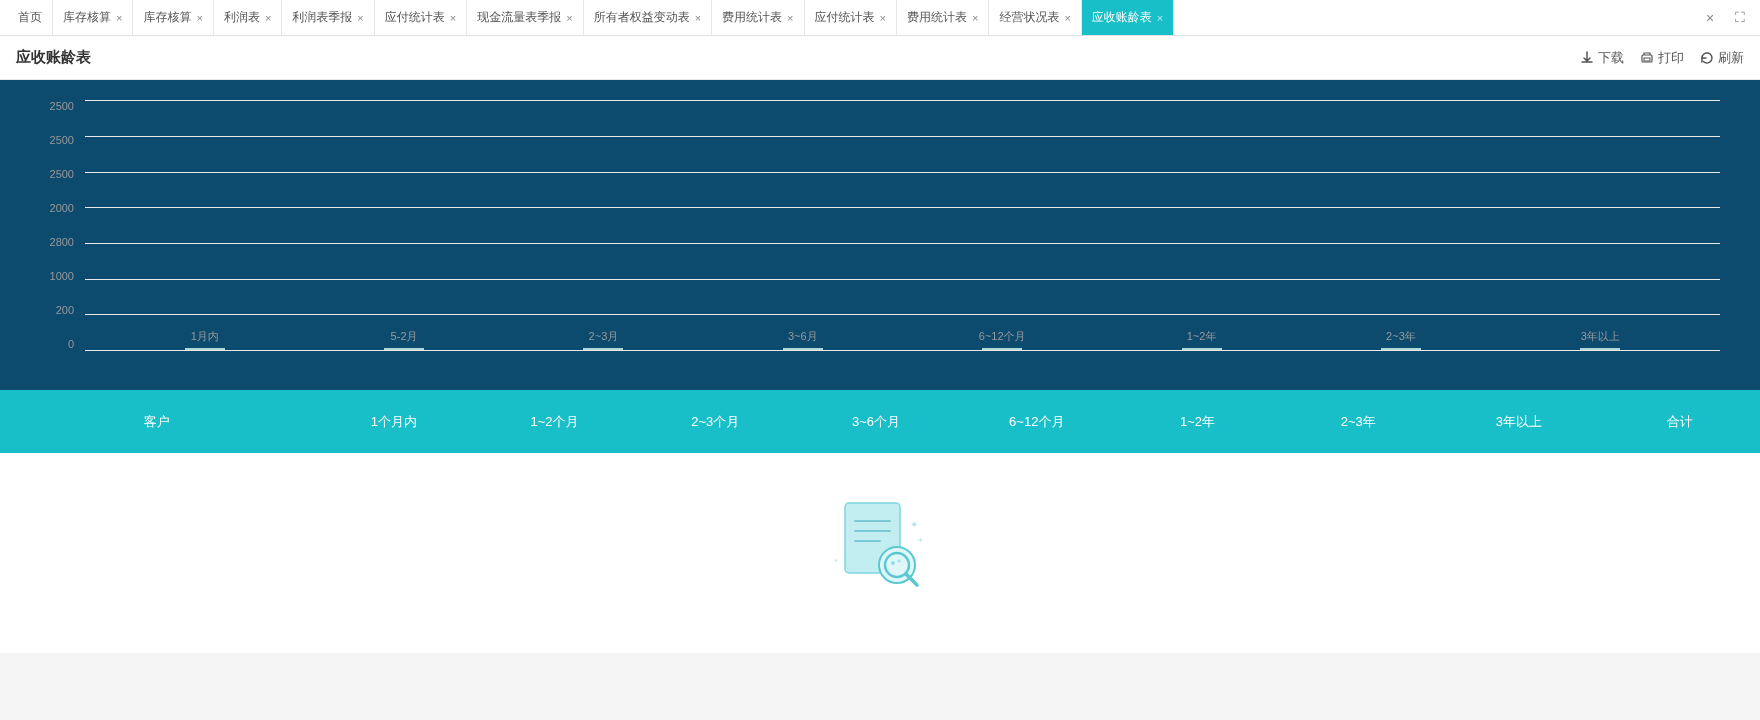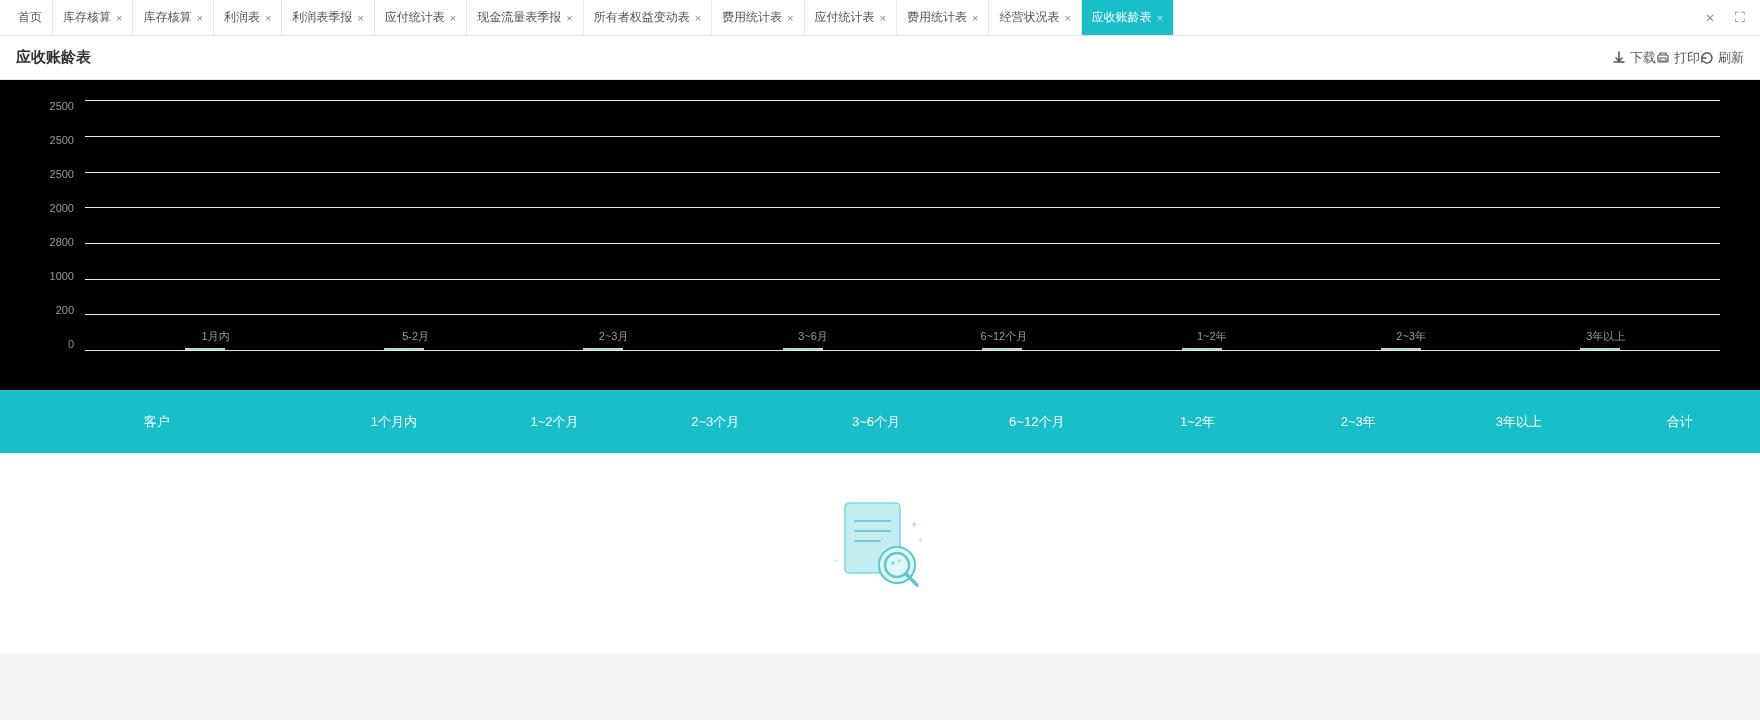--- a/index.html
+++ b/index.html
@@ -67,41 +67,41 @@
       height: 44px;
       border-bottom: 1px solid #e8e8e8;
     }
     .page-title {
       font-size: 15px;
       font-weight: bold;
       color: #333;
     }
     .header-actions {
       display: flex;
-      gap: 0;
+      gap: 16px;
     }
     .header-action-btn {
       display: flex;
       align-items: center;
       gap: 4px;
       font-size: 13px;
       color: #555;
       cursor: pointer;
     }
 
     
     .main-content {
       background: #fff;
       margin: 0;
     }
 
     
     .chart-area {
       padding: 20px 40px 10px 40px;
-      background: #000000;
+      background: #0c4a6e;
     }
 
     .chart-container {
       position: relative;
       width: 100%;
       height: 280px;
     }
 
     
     .y-axis {
@@ -178,21 +178,21 @@
       right: 0;
       height: 28px;
       display: flex;
       justify-content: space-around;
       align-items: center;
       padding: 0 20px;
     }
     .x-label {
       font-size: 11px;
       color: #999;
-      text-align: right;
+      text-align: center;
       width: 50px;
     }
 
     
     .table-header {
       display: flex;
       background: #18bfc8;
       color: #fff;
       height: 63px;
       align-items: center;

